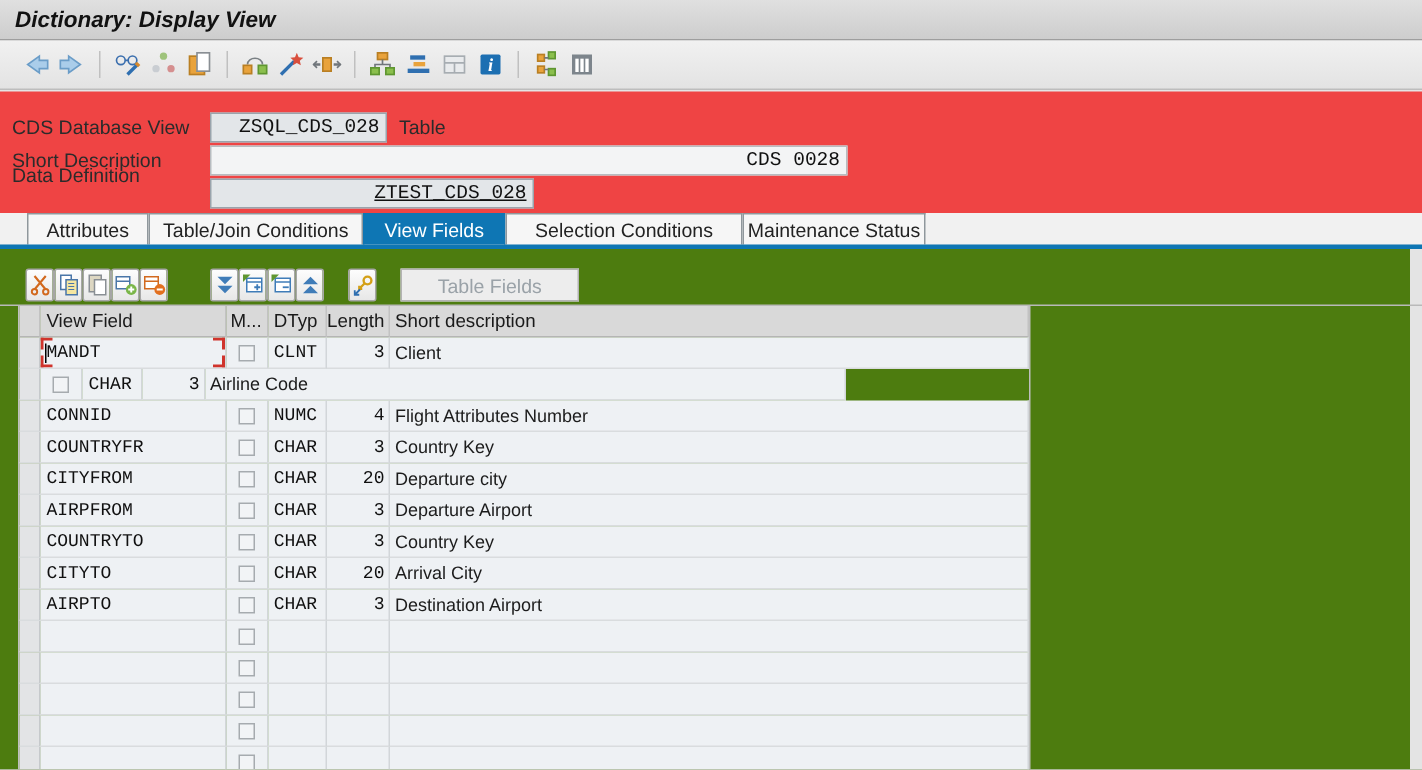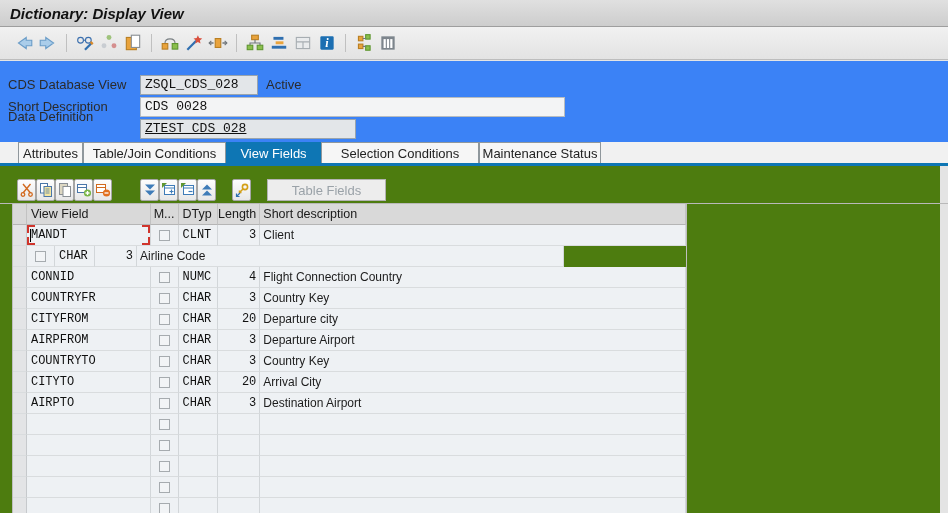--- a/index.html
+++ b/index.html
@@ -14,21 +14,21 @@
   .titlebar .title{font-size:15px;font-weight:bold;font-style:italic;color:#111;padding-left:10px;}
 
   
   .toolbar{position:absolute;left:0;top:27px;width:948px;height:33px;
     background:linear-gradient(#f1f1f1,#e3e3e3);border-bottom:1px solid #bdbdbd;
     display:flex;align-items:center;padding-left:12px;}
   .mtb-btn{width:24px;height:24px;display:flex;align-items:center;justify-content:center;flex:0 0 auto;}
   .mtb-sep{width:1px;height:18px;background:#c0c0c0;margin:0 6px;flex:0 0 auto;}
 
   
-  .form-area{position:absolute;left:0;top:61px;width:948px;height:81px;background:#3b82f6;}
+  .form-area{position:absolute;left:0;top:61px;width:948px;height:81px;background:#ef4444;text-align:right;}
   .f-label{position:absolute;left:8px;font-size:13px;color:#2b2b2b;line-height:20px;}
   .f-box{position:absolute;height:20px;font-family:"Liberation Mono",monospace;font-size:13px;
     line-height:18px;padding:0 4px;color:#101010;}
   .box-ro{background:#e3e6e9;border:1px solid #9aa4ac;}
   .box-wide{background:#f3f4f5;border:1px solid #b7bcc0;}
   .f-status{position:absolute;font-size:13px;color:#2b2b2b;line-height:20px;}
   .link{text-decoration:underline;}
 
   
   .tabstrip{position:absolute;left:0;top:142px;width:948px;height:21px;background:#f1f1f1;
@@ -187,31 +187,31 @@
           <rect x="5" y="5.5" width="2" height="8" fill="#ffffff"></rect>
           <rect x="8" y="5.5" width="2" height="8" fill="#ffffff"></rect>
           <rect x="11" y="5.5" width="2" height="8" fill="#ffffff"></rect>
         </svg>
     </span>
   </div>
 
   <div class="form-area">
     <span class="f-label" style="top:14px">CDS Database View</span>
     <span class="f-box box-ro" style="left:140px;top:14px;width:118px">ZSQL_CDS_028</span>
-    <span class="f-status" style="left:266px;top:14px">Active</span>
+    <span class="f-status" style="left:266px;top:14px">Table</span>
 
     <span class="f-label" style="top:36px">Short Description</span>
     <span class="f-box box-wide" style="left:140px;top:36px;width:425px">CDS 0028</span>
 
     <span class="f-label" style="top:46px">Data Definition</span>
     <span class="f-box box-ro link" style="left:140px;top:58px;width:216px">ZTEST_CDS_028</span>
   </div>
 
   <div class="tabstrip">
-    <div class="tab" style="width:65px">Attributes</div>
+    <div class="tab" style="width:81px">Attributes</div>
     <div class="tab" style="width:143px">Table/Join Conditions</div>
     <div class="tab active" style="width:95px">View Fields</div>
     <div class="tab" style="width:158px">Selection Conditions</div>
     <div class="tab" style="width:122px">Maintenance Status</div>
   </div>
   <div class="accentbar"></div>
 
   <div class="content">
 
     <div class="tgrid-toolbar">
@@ -350,21 +350,21 @@
         <div class="gcell c-m">
               <span class="cbx"></span>
             </div>
         <div class="gcell c-dtyp mono">
               <span class="cell-text">NUMC</span>
             </div>
         <div class="gcell c-len mono">
               <span class="cell-text">4</span>
             </div>
         <div class="gcell c-desc">
-              <span class="cell-text">Flight Connection Country</span>
+              <span class="cell-text">Flight Attributes Number</span>
             </div>
       </div>
           <div class="grow drow">
         <div class="gcell c-sel"></div>
         <div class="gcell c-field mono">
               <span class="cell-text">COUNTRYFR</span>
             </div>
         <div class="gcell c-m">
               <span class="cbx"></span>
             </div>

